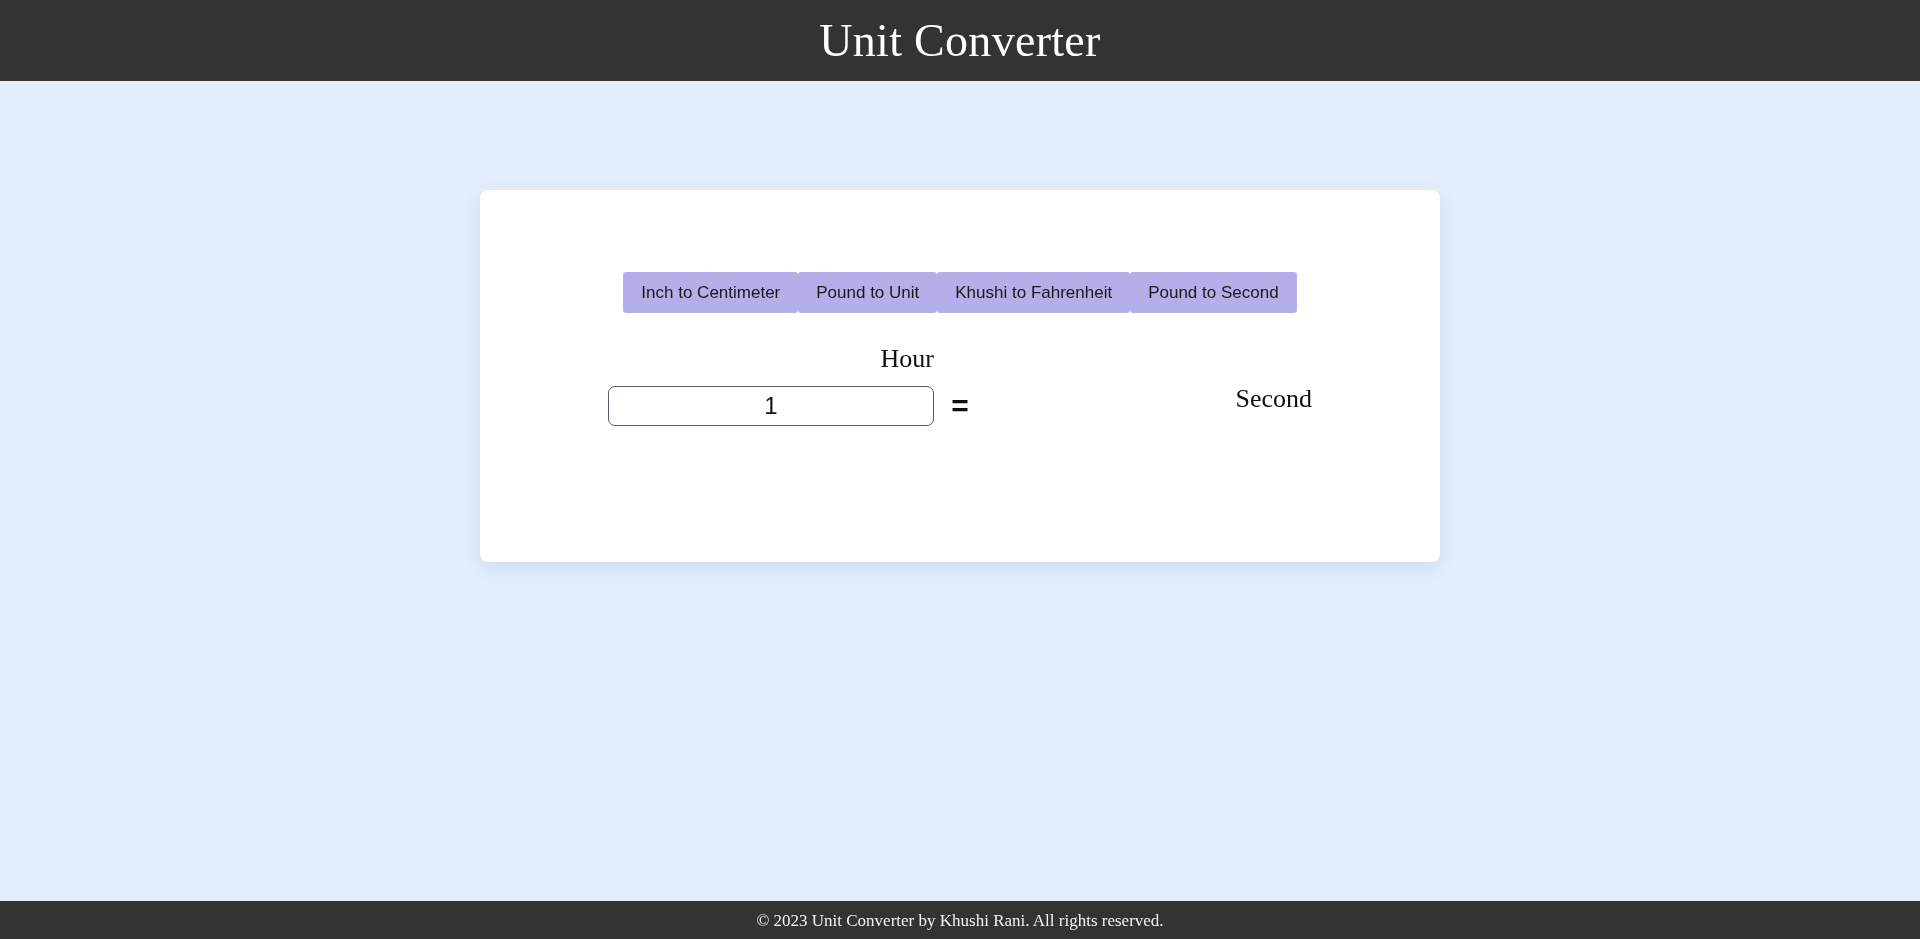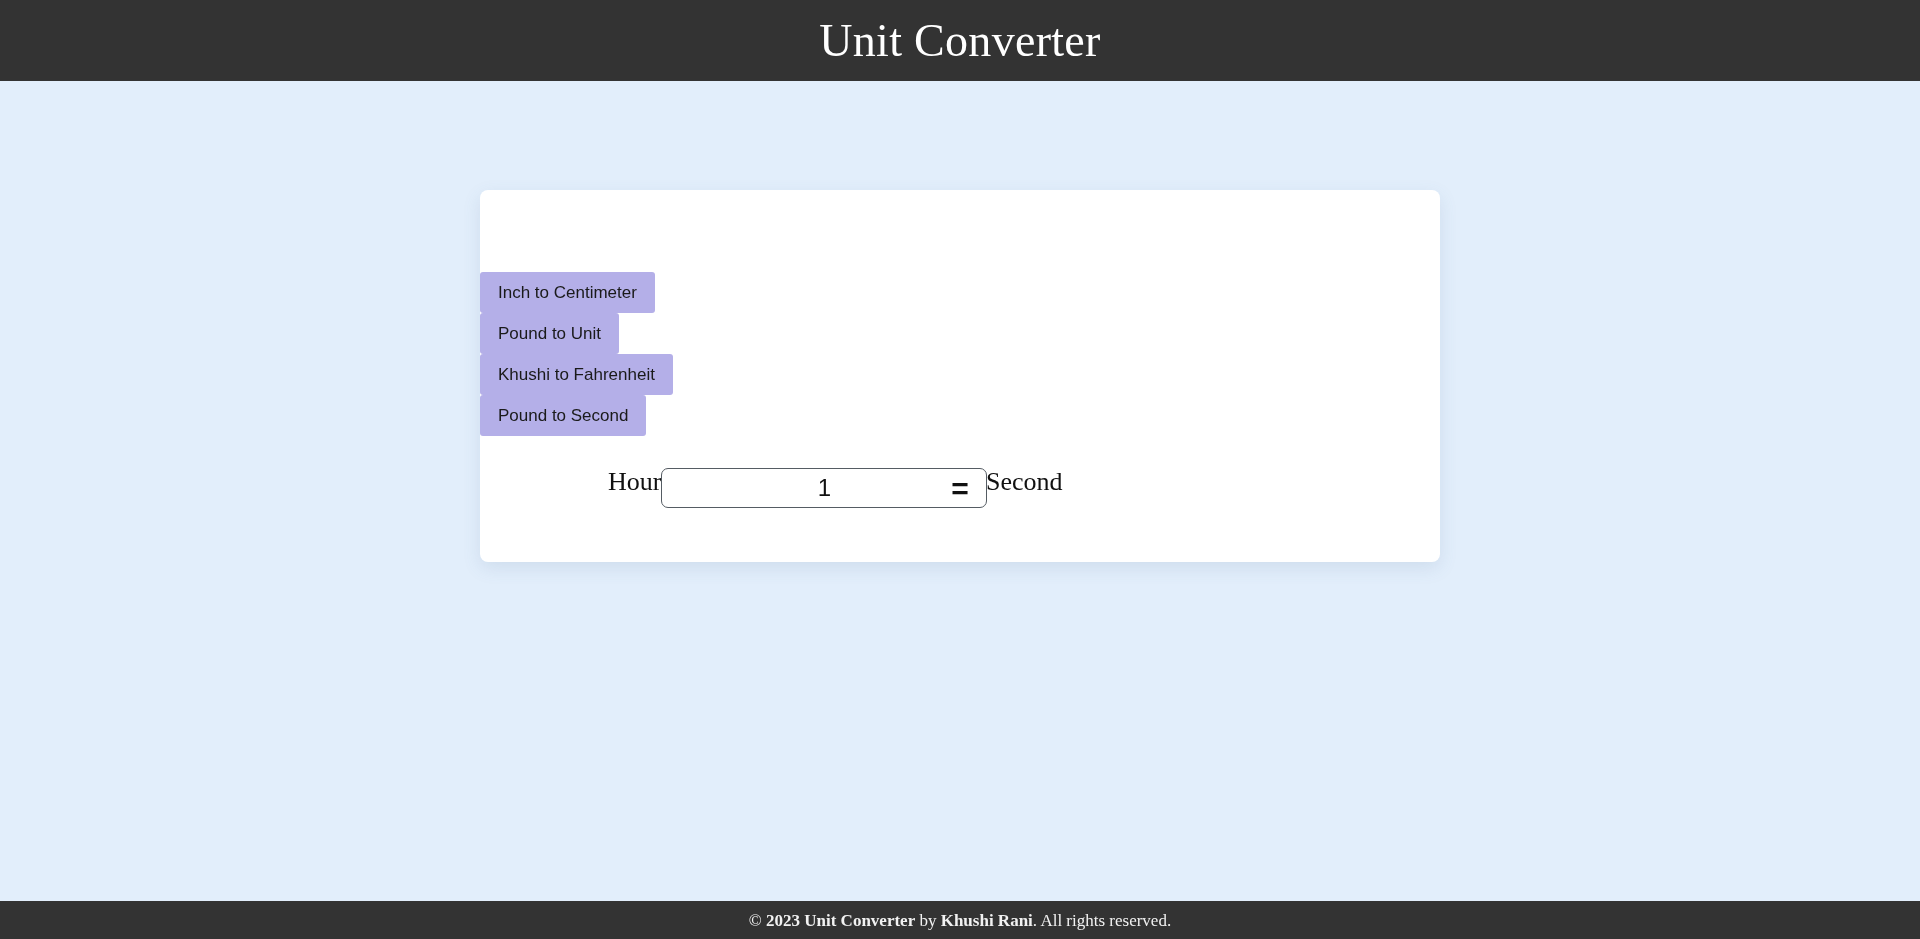--- a/index.html
+++ b/index.html
@@ -51,21 +51,20 @@
     box-sizing: border-box;
     padding-top: 82px;
   }
 
   
   .tab-row {
     display: flex;
     justify-content: center;
     align-items: flex-start;
     gap: 0;
-    flex-direction: column;
   }
   .tab-button {
     background: #b4afe8;
     border: none;
     border-radius: 3px;
     color: #1a1a1a;
     font-family: "Liberation Sans", sans-serif;
     font-size: 17px;
     line-height: 1;
     padding: 12px 18px;
@@ -76,22 +75,22 @@
   
   .conversion-area {
     margin-top: 32px;
     display: flex;
     justify-content: center;
     align-items: flex-end;
     gap: 0;
   }
   .field-group {
     display: flex;
-    flex-direction: row;
-    align-items: flex-start;
+    flex-direction: column;
+    align-items: flex-end;
     width: 326px;
   }
   .field-label {
     font-family: "Liberation Serif", serif;
     font-size: 26px;
     color: #111111;
     line-height: 1.1;
     margin-bottom: 12px;
   }
   .field-input {
@@ -132,21 +131,21 @@
     align-items: center;
     justify-content: center;
     box-sizing: border-box;
   }
   .footer-text {
     color: #f2f2f2;
     font-family: "Liberation Serif", serif;
     font-size: 17px;
     line-height: 1;
   }
-  .footer-text b { font-weight: bold; }
+  .footer-text b { font-weight: normal; }
 </style>
 </head>
 <body>
 
 <header class="app-header">
   <h1 class="app-title">Unit Converter</h1>
 </header>
 
 <main class="page-main">
   <section class="converter-card">

